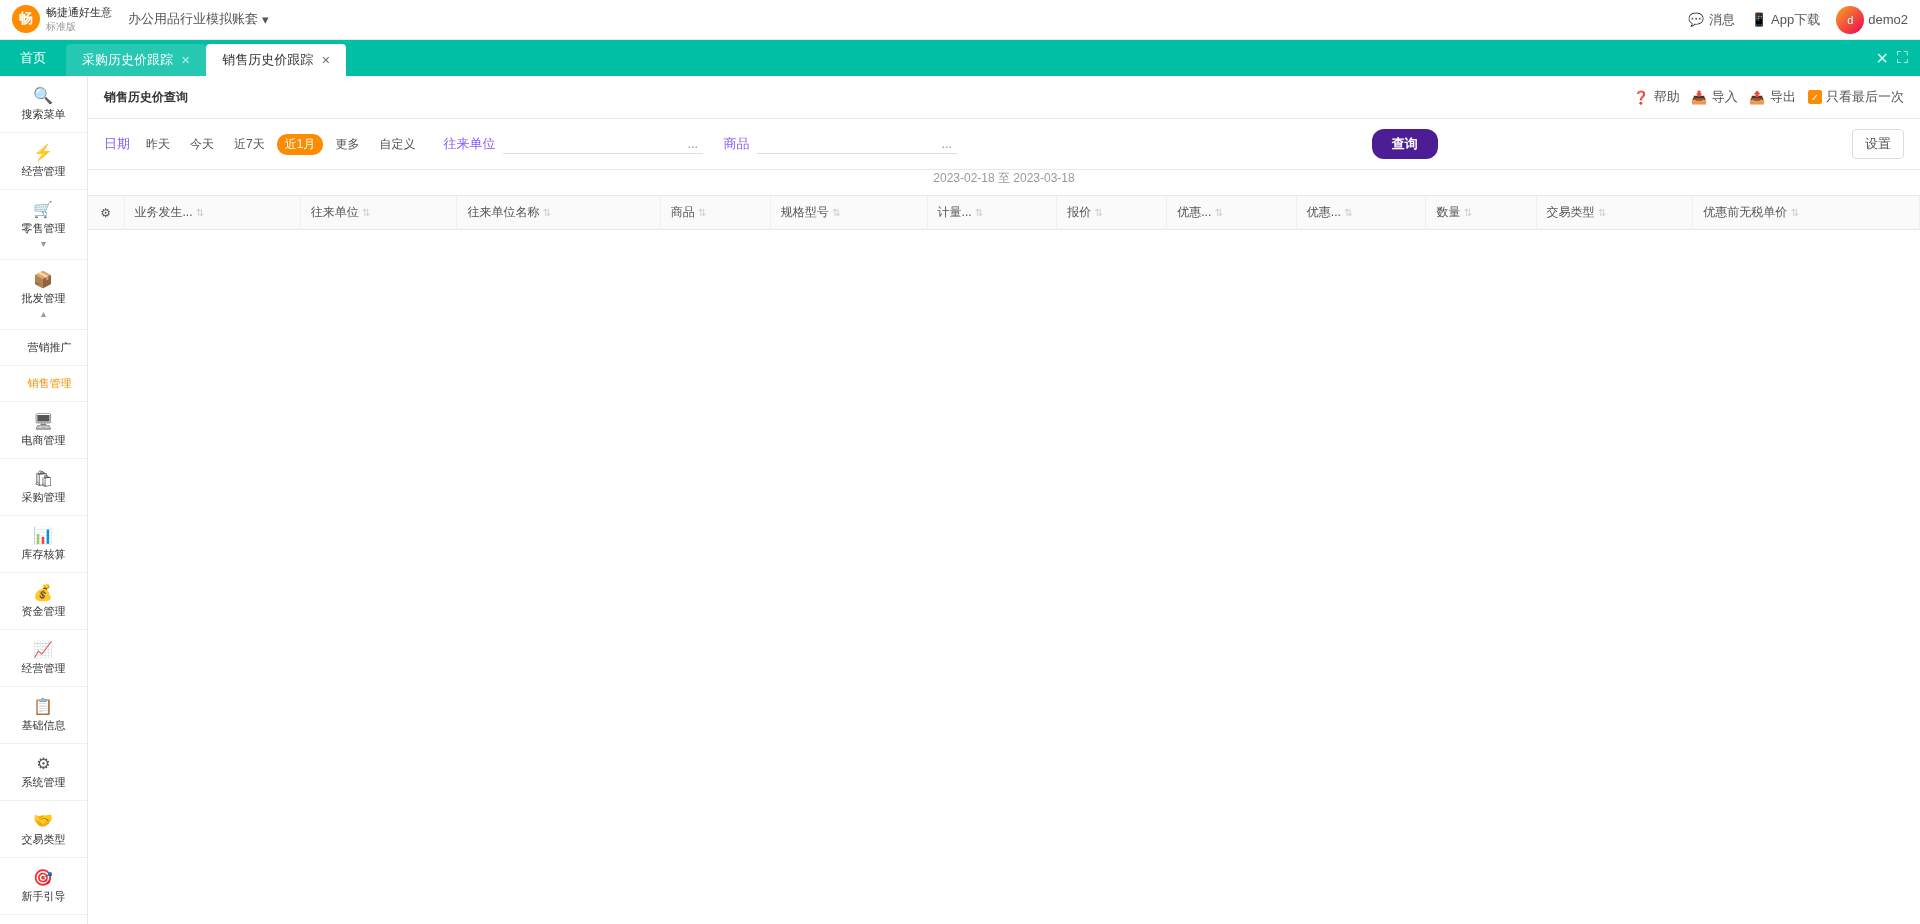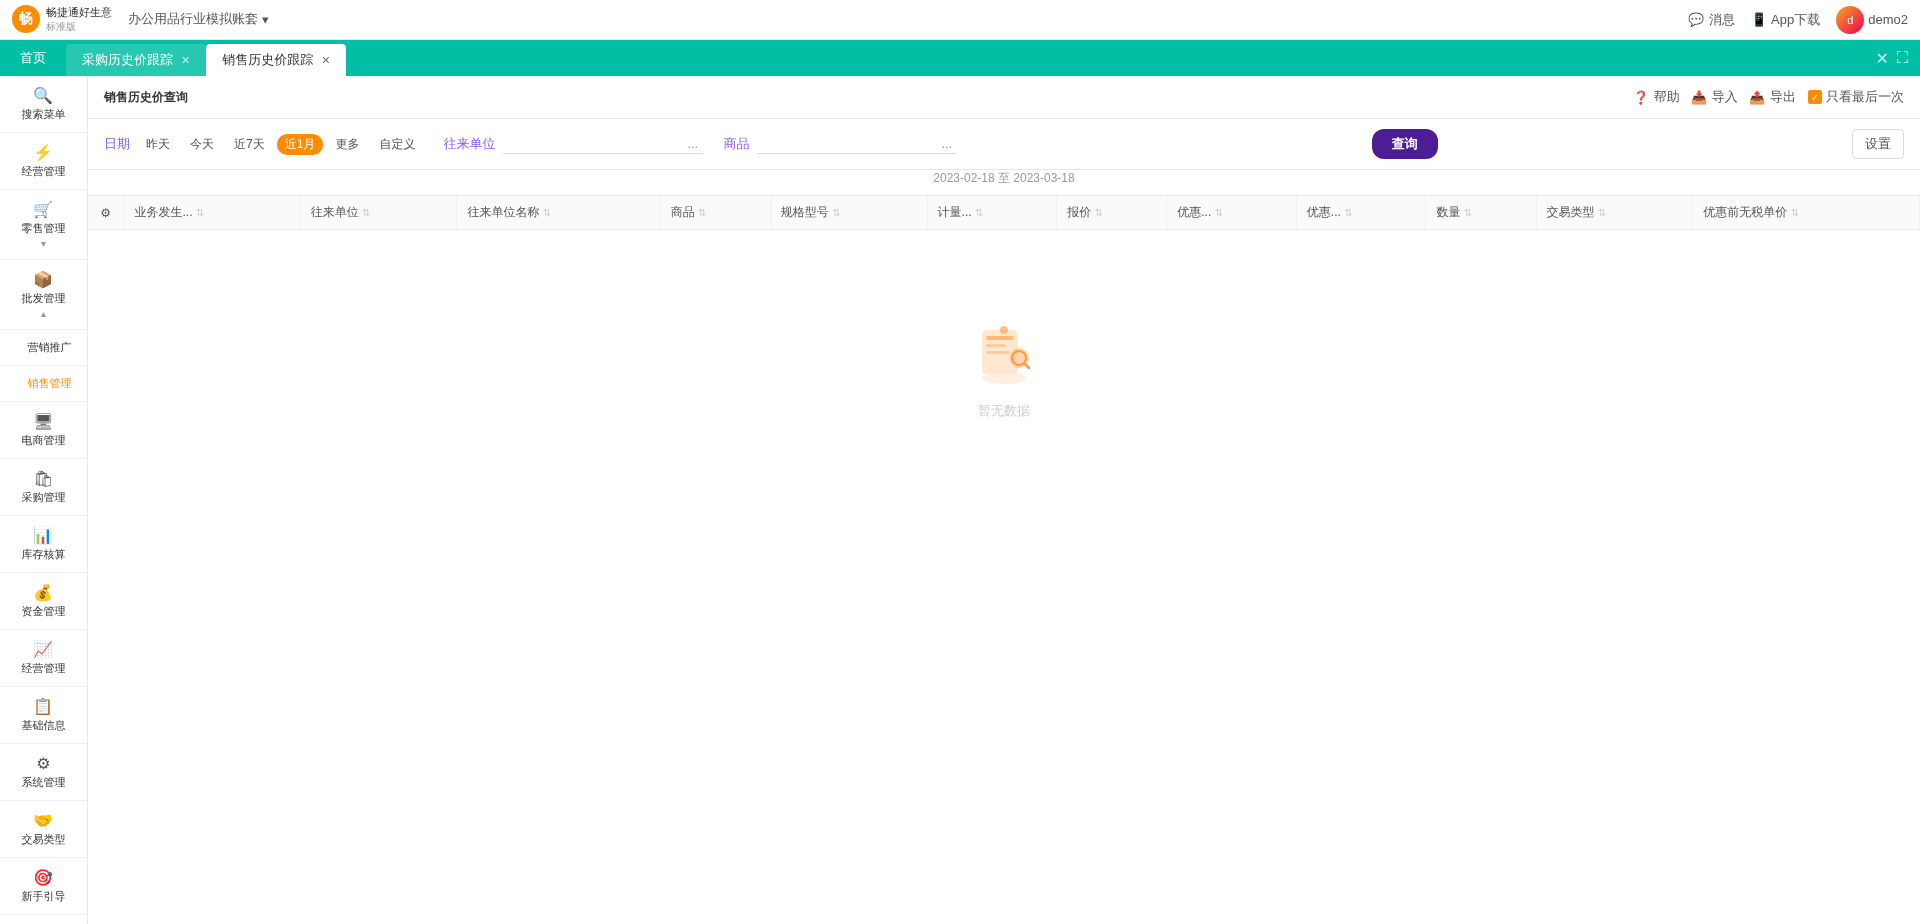--- a/index.html
+++ b/index.html
@@ -493,29 +493,15 @@
             <th>
               <span>优惠前无税单价</span>
               <span class="sort-arrows">⇅</span>
             </th>
           </tr>
         </thead>
         <tbody>
         </tbody>
       </table>
 
-      <div class="empty-state">
-        <svg class="empty-icon" viewBox="0 0 80 80" xmlns="http://www.w3.org/2000/svg">
-          <ellipse cx="40" cy="68" rx="22" ry="6" fill="#ffe0c0" opacity="0.5"></ellipse>
-          <rect x="18" y="20" width="36" height="44" rx="4" fill="#ffe8d0"></rect>
-          <rect x="22" y="26" width="28" height="4" rx="2" fill="#ffb87a"></rect>
-          <rect x="22" y="34" width="20" height="3" rx="1.5" fill="#ffcb99"></rect>
-          <rect x="22" y="41" width="24" height="3" rx="1.5" fill="#ffcb99"></rect>
-          <circle cx="55" cy="48" r="10" fill="#ffcc99" opacity="0.8"></circle>
-          <circle cx="55" cy="48" r="7" fill="none" stroke="#ff9944" stroke-width="2"></circle>
-          <line x1="60" y1="53" x2="65" y2="58" stroke="#ff9944" stroke-width="2.5" stroke-linecap="round"></line>
-          <circle cx="40" cy="20" r="4" fill="#ff9944" opacity="0.6"></circle>
-        </svg>
-        <span>暂无数据</span>
-      </div>
     </div>
   </div>
 </div>
 
 </body></html>

